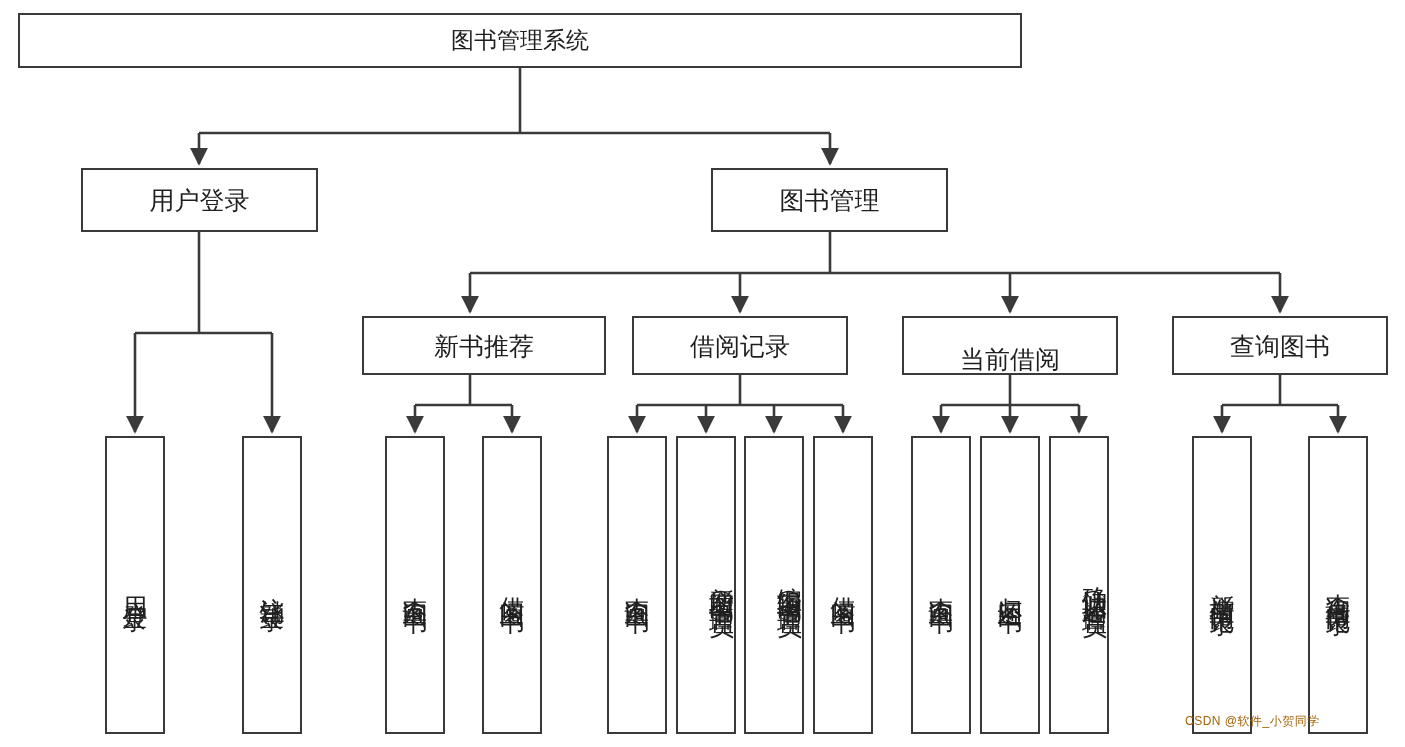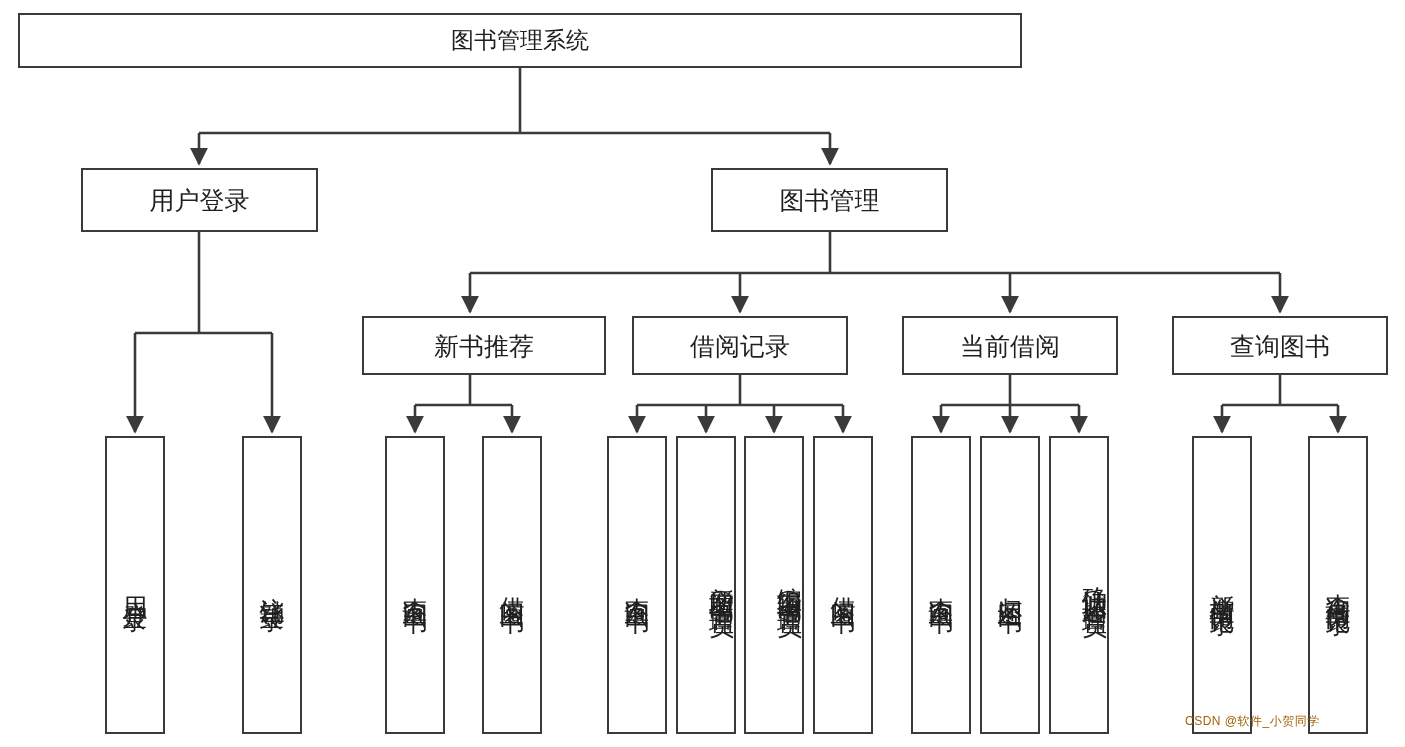--- a/index.html
+++ b/index.html
@@ -146,21 +146,21 @@
   </div>
 
   <div class="node level3" style="left:362px; top:316px; width:244px; height:59px;">
     <span>新书推荐</span>
   </div>
 
   <div class="node level3" style="left:632px; top:316px; width:216px; height:59px;">
     <span>借阅记录</span>
   </div>
 
-  <div class="node level3" style="left:902px; top:316px; width:216px; height:59px;">
+  <div class="node level3" style="left:902px; top:316px; width:216px; height:59px;align-items:flex-end;">
     <span>当前借阅</span>
   </div>
 
   <div class="node level3" style="left:1172px; top:316px; width:216px; height:59px;">
     <span>查询图书</span>
   </div>
 
   <div class="node leaf" style="left:105px; top:436px; width:60px; height:298px;">
     <span class="leaf-text">用户登录</span>
   </div>

